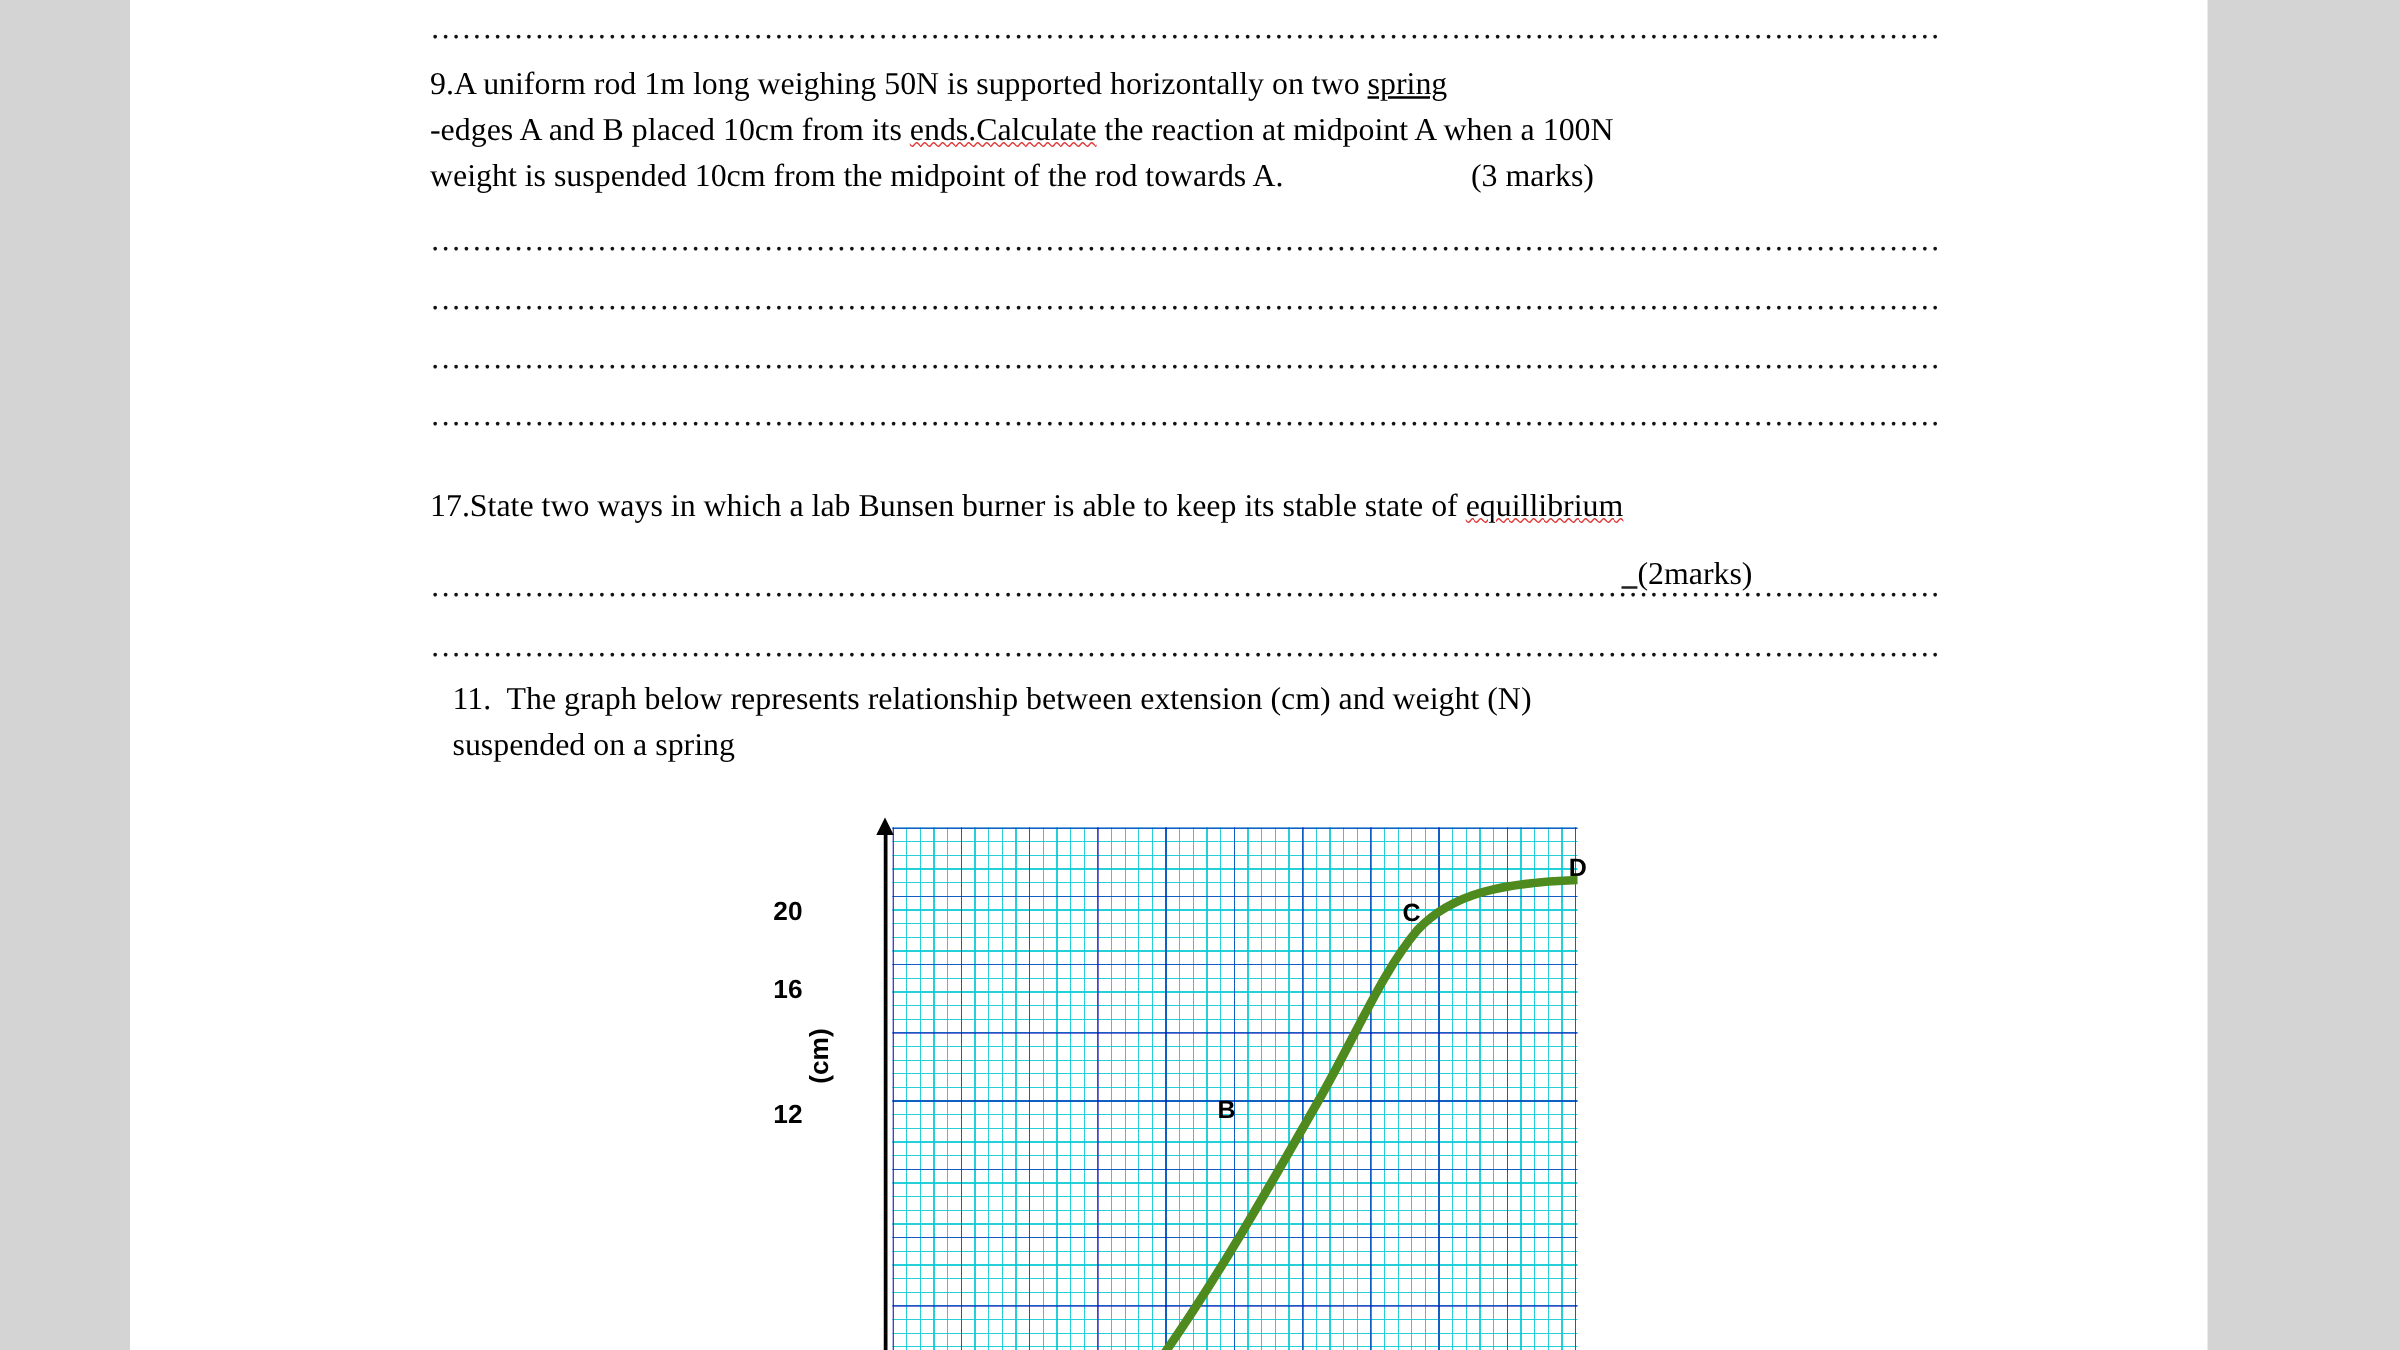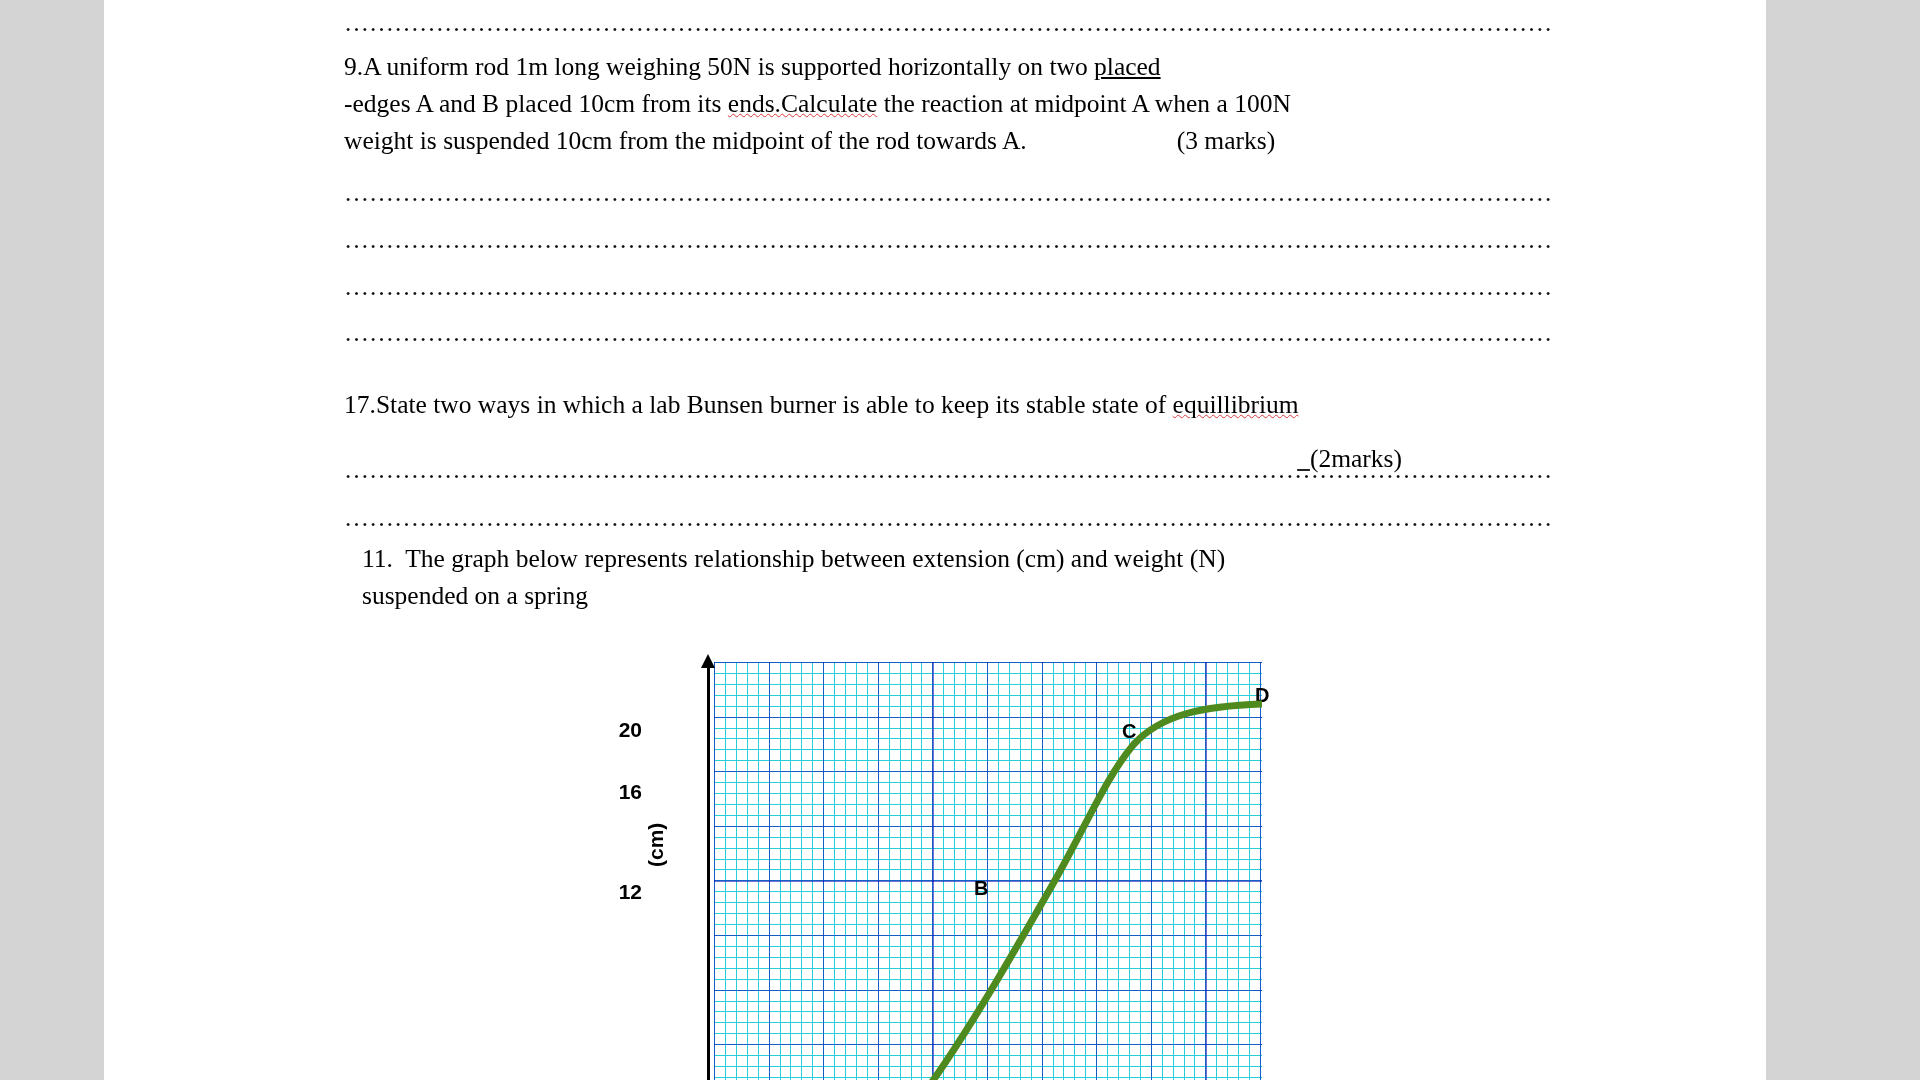--- a/index.html
+++ b/index.html
@@ -137,21 +137,21 @@
 </head>
 <body>
 
 <div class="page-wrap">
   <div class="sheet">
     <div class="doc-body">
 
       <div class="dots" style="position:absolute; left:0px; top:8px;">……………………………………………………………………………………………………………………………………………………………</div>
 
       <div class="q" style="position:absolute; left:0px; top:48px; width:1000px;">
-        <span>9.</span><span>A uniform rod 1m long weighing 50N is supported horizontally on two </span><span class="uline">placed</span><br>
+        <span>9.</span><span>A uniform rod 1m long weighing 50N is supported horizontally on two </span><span class="uline">spring</span><br>
         <span>-edges A and B placed 10cm from its </span><span class="squig">ends.Calculate</span><span> the reaction at midpoint A when a 100N</span><br>
         <span>weight is suspended 10cm from the midpoint of the rod towards A.</span><span class="sp-right"></span><span>(3 marks)</span>
       </div>
 
       <div class="dots" style="position:absolute; left:0px; top:178px;">……………………………………………………………………………………………………………………………………………………………</div>
       <div class="dots" style="position:absolute; left:0px; top:225px;">……………………………………………………………………………………………………………………………………………………………</div>
       <div class="dots" style="position:absolute; left:0px; top:272px;">……………………………………………………………………………………………………………………………………………………………</div>
       <div class="dots" style="position:absolute; left:0px; top:318px;">……………………………………………………………………………………………………………………………………………………………</div>
 
       <div class="q" style="position:absolute; left:0px; top:386px; width:1060px;">

